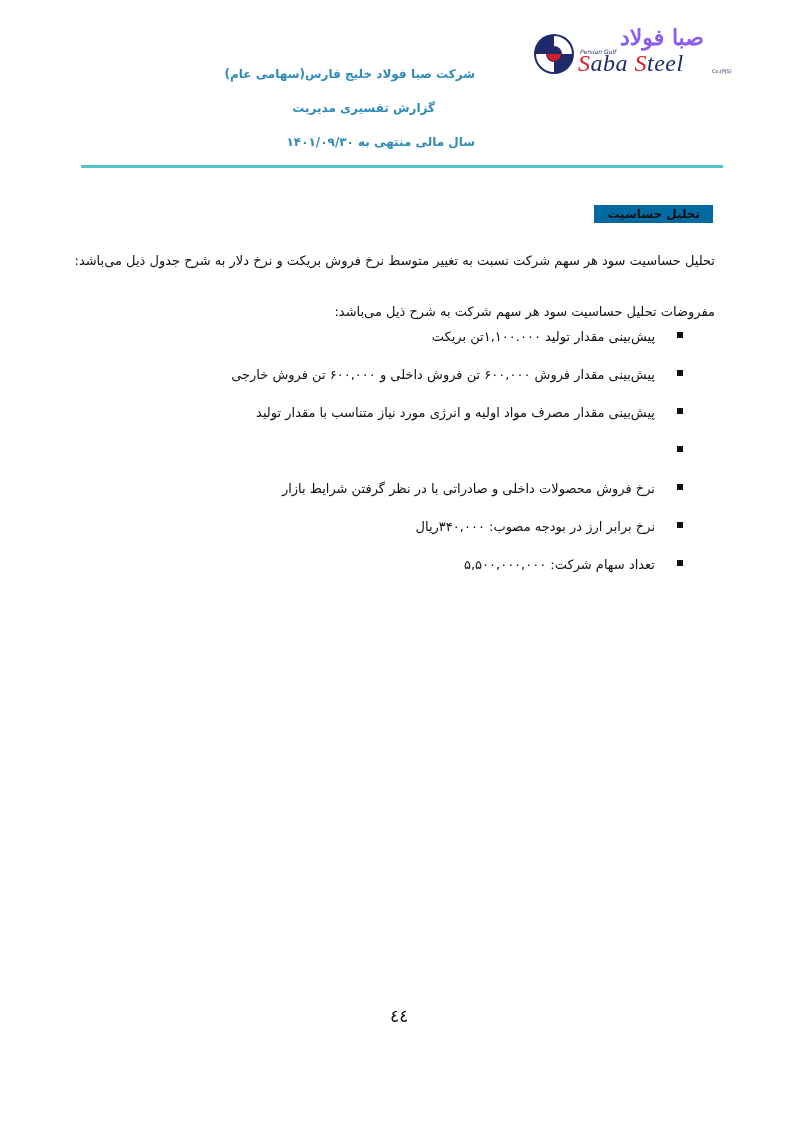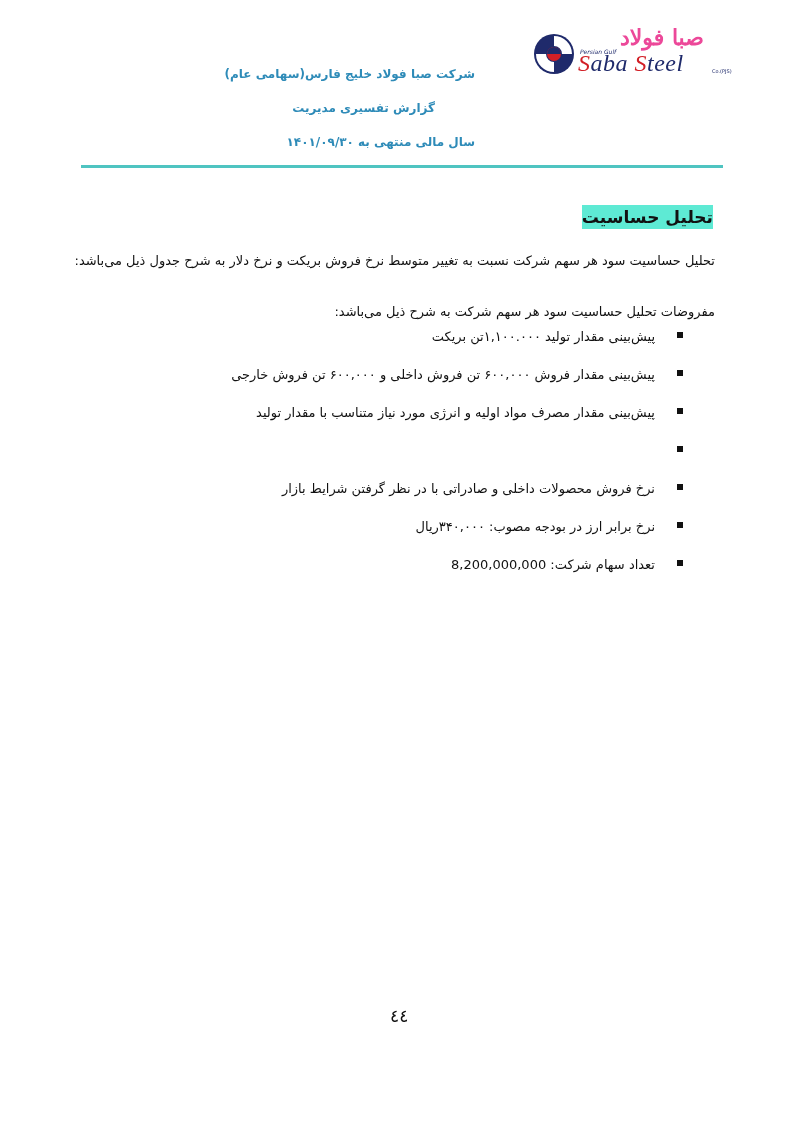--- a/index.html
+++ b/index.html
@@ -1,30 +1,30 @@
 <!DOCTYPE html>
 <html><head>
   <meta charset="utf-8">
   <style>
     html, body { margin: 0; padding: 0; background: #ffffff; }
     body { width: 793px; height: 1122px; position: relative; overflow: hidden; font-family: "DejaVu Sans", sans-serif; color: #111; }
     .logo { position: absolute; left: 528px; top: 24px; width: 210px; height: 62px; }
     .logo .swirl { position: absolute; left: 4px; top: 8px; width: 44px; height: 44px; }
-    .logo .fa-name { position: absolute; left: 92px; top: 0px; font-family: "DejaVu Serif", serif; font-size: 22px; font-weight: bold; color: #ec4899; direction: rtl; white-space: nowrap; }
+    .logo .fa-name { position: absolute; left: 92px; top: 0px; font-family: "DejaVu Serif", serif; font-size: 22px; font-weight: bold; color: #8b5cf6; direction: rtl; white-space: nowrap; }
     .logo .en-name { position: absolute; left: 50px; top: 26px; font-family: "Liberation Serif", serif; font-style: italic; font-weight: normal; font-size: 24px; color: #1f2a6b; white-space: nowrap; letter-spacing: 0.5px; }
     .logo .en-name .s { color: #d21f26; }
     .logo .small-tag { position: absolute; left: 52px; top: 24px; font-size: 6px; color: #1f2a6b; font-style: italic; }
     .logo .co { position: absolute; left: 184px; top: 44px; font-size: 5px; color: #1f2a6b; }
     .header-lines { position: absolute; right: 318px; top: 62px; width: 260px; direction: rtl; text-align: right; color: #2e8bb8; font-weight: bold; font-size: 12px; }
     .header-lines div { height: 36px; line-height: 20px; }
     .header-lines .l1 { position: absolute; right: 0; top: 2px; }
     .header-lines .l2 { position: absolute; right: 40px; top: 36px; }
     .header-lines .l3 { position: absolute; right: 0; top: 70px; }
     .rule { position: absolute; left: 81px; top: 165px; width: 642px; height: 3px; background: #4fc4c1; }
-    .section-title { position: absolute; right: 80px; top: 205px; background: #5eead4; font-weight: bold; font-size: 17px; padding: 2px 0; direction: rtl; color: #111; }
+    .section-title { position: absolute; right: 80px; top: 205px; background: #0369a1; font-weight: bold; font-size: 12px; padding: 2px 13px; direction: rtl; color: #111; }
     .para { position: absolute; right: 78px; direction: rtl; text-align: right; font-size: 13px; white-space: nowrap; }
     .p1 { top: 253px; }
     .p2 { top: 304px; }
     ul.bullets { position: absolute; right: 110px; top: 326px; margin: 0; padding: 0; list-style: none; direction: rtl; }
     ul.bullets li { position: relative; height: 38px; line-height: 22px; font-size: 13px; white-space: nowrap; padding-right: 28px; text-align: right; }
     ul.bullets li .sq { position: absolute; right: 0; top: 6px; width: 6px; height: 6px; background: #111; }
     .page-num { position: absolute; left: 390px; top: 1006px; font-size: 17px; direction: rtl; }
   </style>
 </head>
 <body>
@@ -56,16 +56,16 @@
 <div class="para p1">تحلیل حساسیت سود هر سهم شرکت نسبت به تغییر متوسط نرخ فروش بریکت و نرخ دلار به شرح جدول ذیل می‌باشد:</div>
 <div class="para p2">مفروضات تحلیل حساسیت سود هر سهم شرکت به شرح ذیل می‌باشد:</div>
 
 <ul class="bullets">
   <li><span class="sq"></span><span>پیش‌بینی مقدار تولید ۱,۱۰۰.۰۰۰تن بریکت</span></li>
   <li><span class="sq"></span><span>پیش‌بینی مقدار فروش ۶۰۰,۰۰۰ تن فروش داخلی و ۶۰۰,۰۰۰ تن فروش خارجی</span></li>
   <li><span class="sq"></span><span>پیش‌بینی مقدار مصرف مواد اولیه و انرژی مورد نیاز متناسب با مقدار تولید</span></li>
   <li><span class="sq"></span></li>
   <li><span class="sq"></span><span>نرخ فروش محصولات داخلی و صادراتی با در نظر گرفتن شرایط بازار</span></li>
   <li><span class="sq"></span><span>نرخ برابر ارز در بودجه مصوب: ۳۴۰,۰۰۰ریال</span></li>
-  <li><span class="sq"></span><span>تعداد سهام شرکت: 8,200,000,000</span></li>
+  <li><span class="sq"></span><span>تعداد سهام شرکت: ۵,۵۰۰,۰۰۰,۰۰۰</span></li>
 </ul>
 
 <div class="page-num">٤٤</div>
 
 </body></html>

